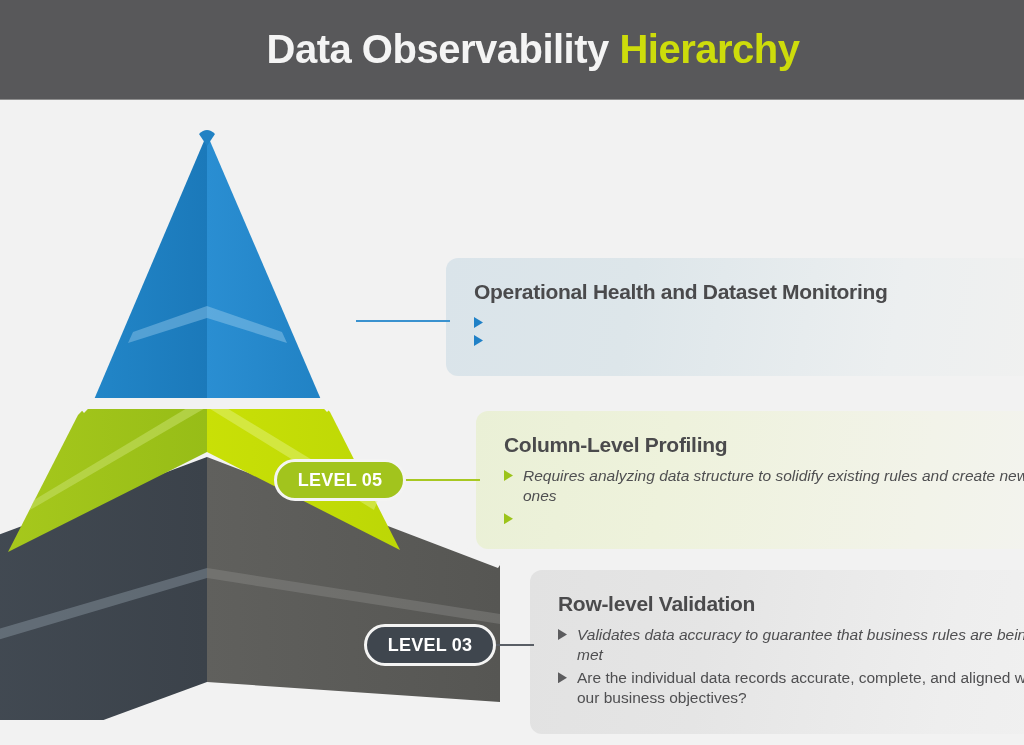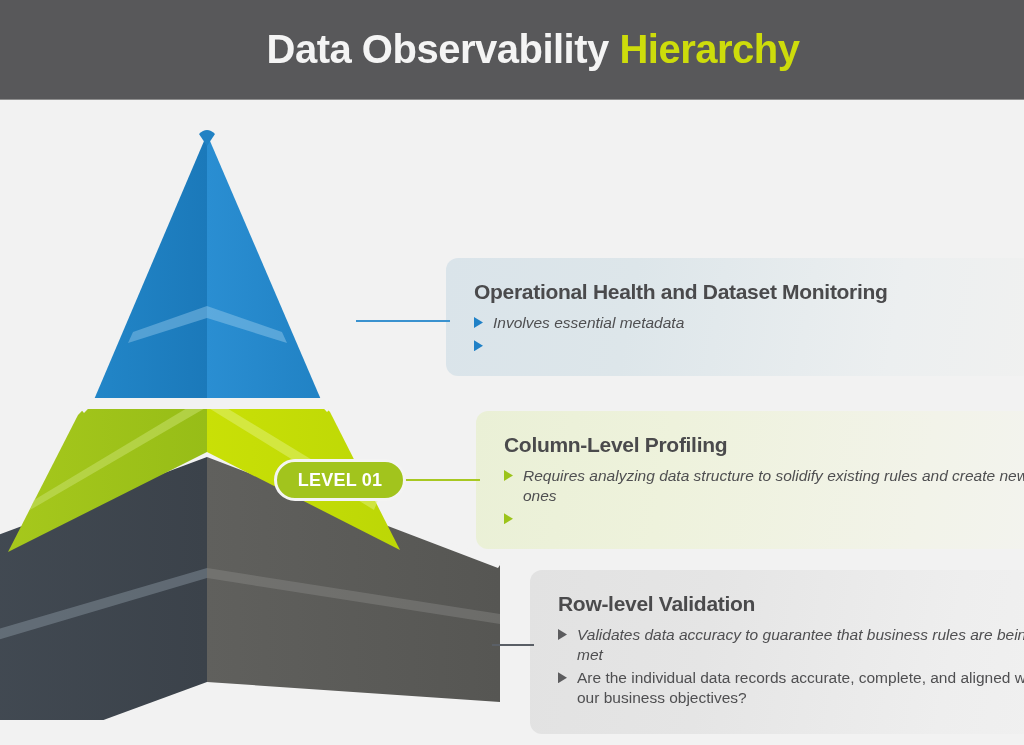--- a/index.html
+++ b/index.html
@@ -162,29 +162,31 @@
     <path d="M 207 206 L 282 232 L 287 243 L 207 218 Z" fill="#8dc6ea" opacity="0.50"></path>
 
     <path d="M 88 298 L 207 298 L 326 298 L 330 309 L 207 309 L 84 309 Z" fill="#f2f2f2"></path>
   </svg>
 
   <div class="connector conn-1"></div>
   <div class="connector conn-2"></div>
   <div class="connector conn-3"></div>
 
   <div class="badge badge-2">
-    <span>LEVEL 01</span>
+    <span>LEVEL 05</span>
+  </div>
+  <div class="badge badge-3">
+    <span>LEVEL 03</span>
   </div>
 
   <div class="panel panel-1">
     <div class="panel-title">Operational Health and Dataset Monitoring</div>
     <ul class="bullets">
       <li class="bullet italic">
         <span class="tri tri-blue"></span>
-        <span class="b-text">Involves essential metadata</span>
       </li>
       <li class="bullet">
         <span class="tri tri-blue"></span>
       </li>
     </ul>
   </div>
 
   <div class="panel panel-2">
     <div class="panel-title">Column-Level Profiling</div>
     <ul class="bullets">

